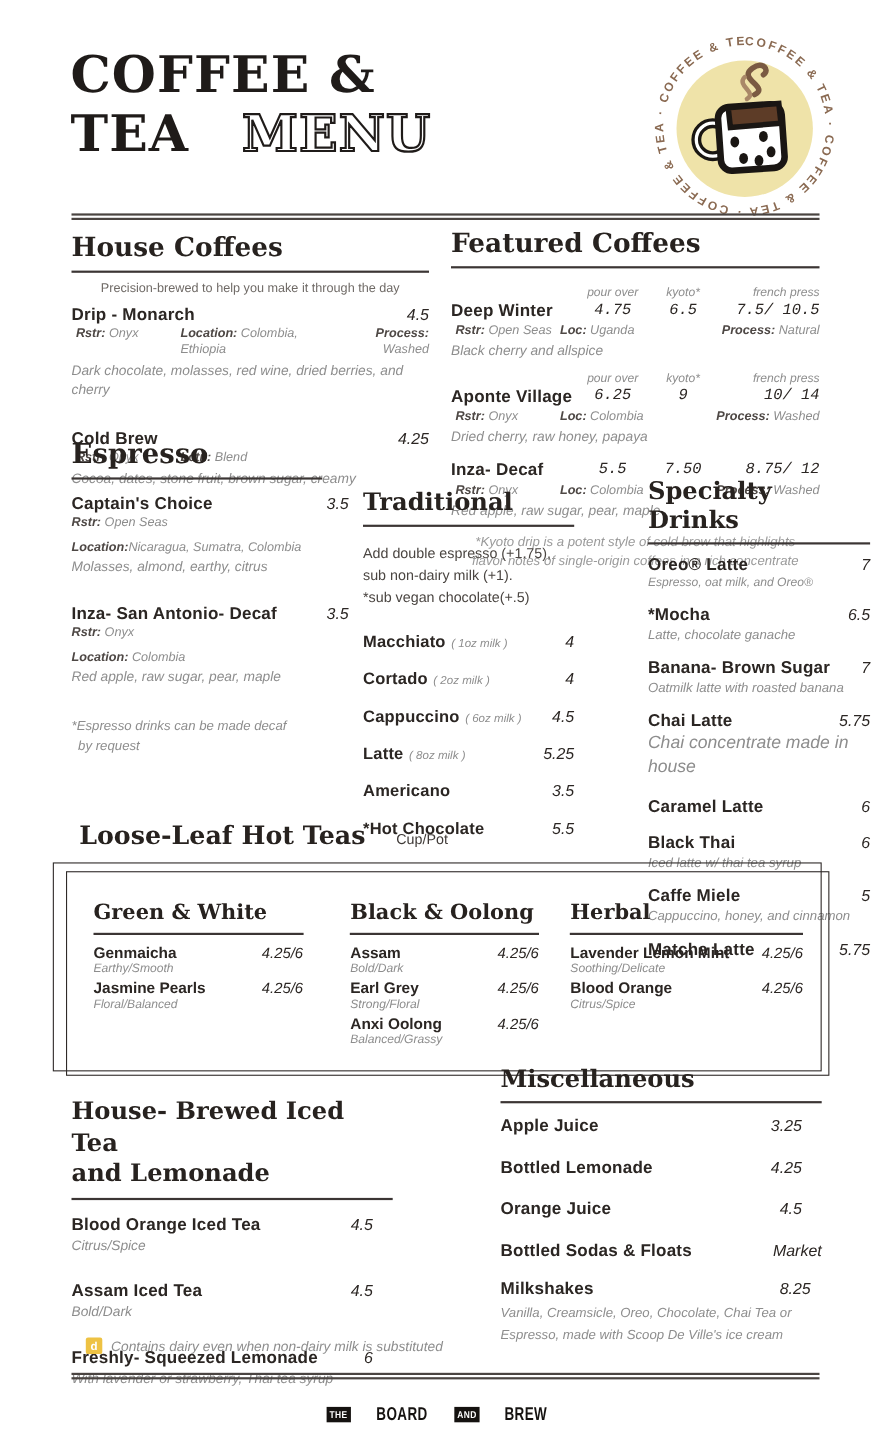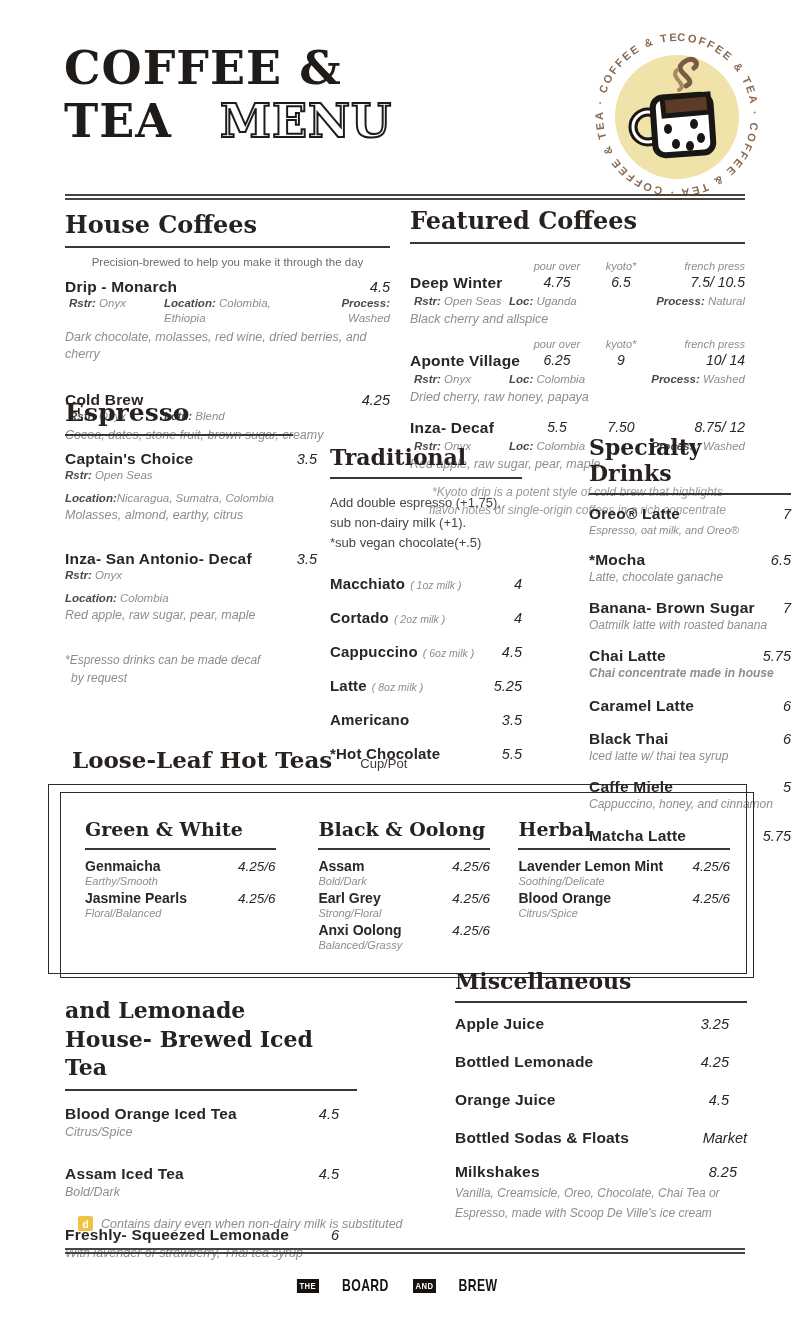--- a/index.html
+++ b/index.html
@@ -24,21 +24,21 @@
   .meta { font-size:11.5px; line-height:1.3; }
   .meta b { font-style:italic; color:#4e4845; }
   .meta i { font-style:italic; color:#8d8d8d; }
   .desc { font-style:italic; font-size:12.5px; color:#8d8d8d; line-height:1.4; margin-top:3px; }
   .footnote { font-style:italic; font-size:12px; color:#9a9a9a; line-height:1.5; }
 
   
   .fgrid { display:grid; grid-template-columns:112px 70px 58px 95px; row-gap:2px; }
   .fcolhead { font-style:italic; font-size:11px; color:#8d8d8d; text-align:center; padding-top:8px; }
   .fcolhead.r { text-align:right; }
-  .fprice { font-style:italic; font-size:14px; text-align:center; }
+  .fprice { font-style:italic; font-size:14px; text-align:center;font-family:Liberation Mono, monospace; }
   .fprice.r { text-align:right; }
   .fspan { grid-column:1 / -1; }
   .fmeta { display:grid; grid-template-columns:95px 125px 1fr; }
 
   
   .trow { display:flex; align-items:baseline; margin-bottom:17px; }
   .tsize { font-style:italic; font-size:10.5px; color:#8d8d8d; margin-left:5px; }
   .tprice { margin-left:auto; font-style:italic; font-size:14.5px; }
   .tnote { font-size:13px; color:#4a4541; line-height:1.55; }
 
@@ -283,21 +283,21 @@
           <span class="iname">Banana- Brown Sugar</span>
           <span class="price">7</span>
         </div>
       <div class="desc" style="margin-top:0; font-size:12px;">Oatmilk latte with roasted banana</div>
     </div>
     <div style="margin-top:13px;">
       <div class="name-row">
           <span class="iname">Chai Latte</span>
           <span class="price">5.75</span>
         </div>
-      <div class="desc" style="margin-top:0; font-size:12px;font-weight:bold;">Chai concentrate made in house</div>
+      <div class="desc" style="margin-top:0; font-size:16px;">Chai concentrate made in house</div>
     </div>
     <div style="margin-top:15px;">
       <div class="name-row">
           <span class="iname">Caramel Latte</span>
           <span class="price">6</span>
         </div>
     </div>
     <div style="margin-top:15px;">
       <div class="name-row">
           <span class="iname">Black Thai</span>
@@ -378,22 +378,22 @@
       <div class="name-row">
           <span class="tea-item-name">Blood Orange</span>
           <span class="tea-price">4.25/6</span>
         </div>
       <div class="tea-desc">Citrus/Spice</div>
     </div>
   </div>
 
   <div class="sec" style="left:65px; top:996px; width:292px;">
     <div class="sec-title t22" style="line-height:1.3;">
+      <div>House- Brewed Iced Tea</div>
       <div>and Lemonade</div>
-      <div>House- Brewed Iced Tea</div>
     </div>
     <div class="rule2" style="margin-bottom:14px;"></div>
 
     <div>
       <div class="name-row">
           <span class="iname">Blood Orange Iced Tea</span>
           <span class="price" style="margin-right:18px;">4.5</span>
         </div>
       <div class="desc" style="margin-top:1px;">Citrus/Spice</div>
     </div>

